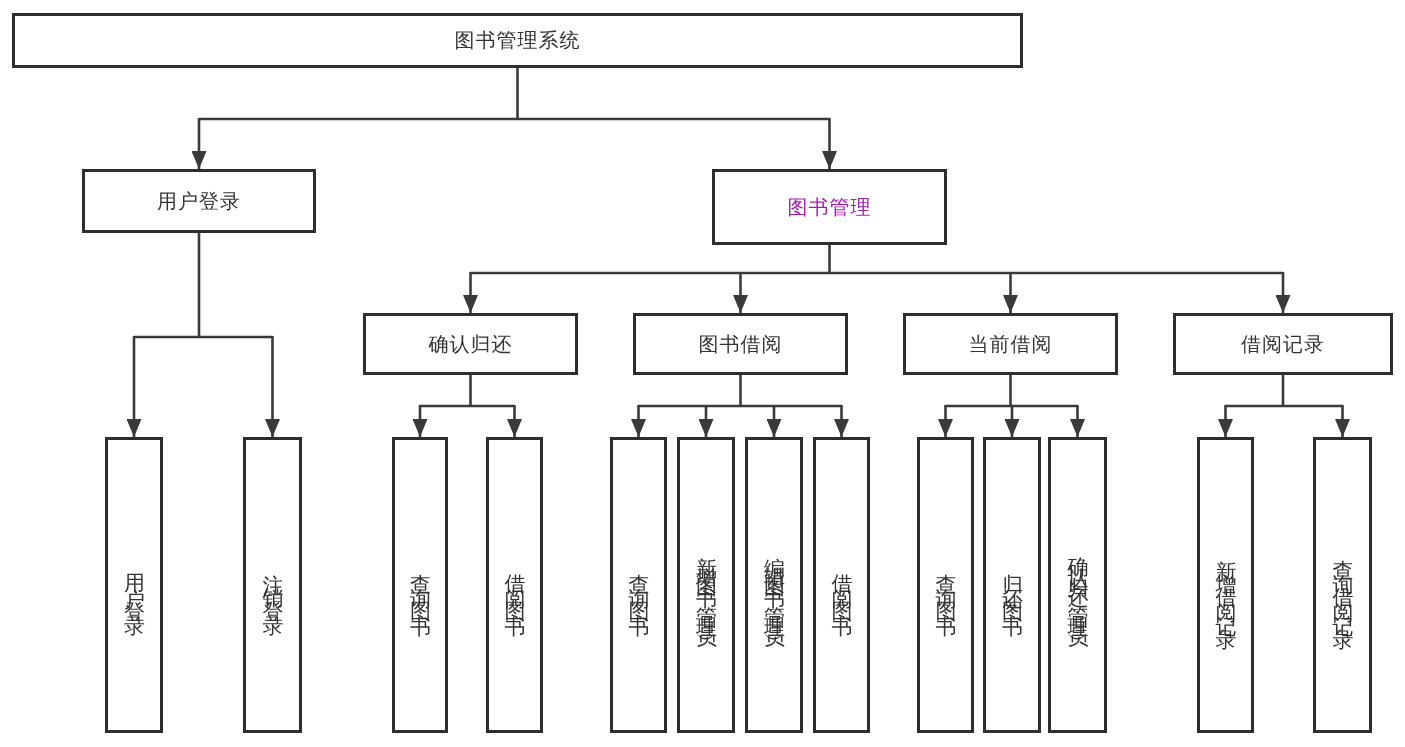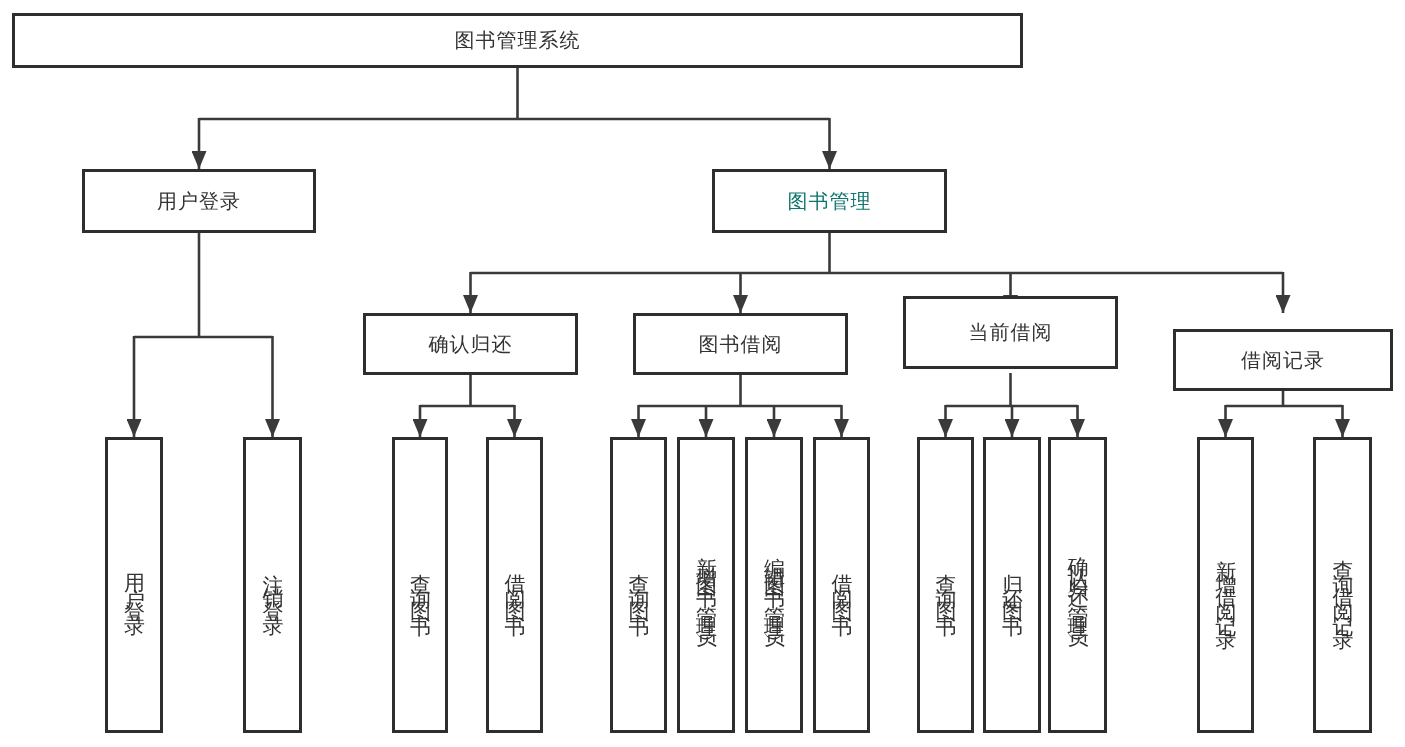--- a/index.html
+++ b/index.html
@@ -74,25 +74,25 @@
       <path d="M1012,405 V437" stroke="#3a3a3a" stroke-width="2.6" fill="none" marker-end="url(#arrow)"></path>
       <path d="M1077.5,405 V437" stroke="#3a3a3a" stroke-width="2.6" fill="none" marker-end="url(#arrow)"></path>
       <path d="M1283,373 V406" stroke="#3a3a3a" stroke-width="2.6" fill="none"></path>
       <path d="M1225.5,406 H1342.5" stroke="#3a3a3a" stroke-width="2.6" fill="none"></path>
       <path d="M1225.5,405 V437" stroke="#3a3a3a" stroke-width="2.6" fill="none" marker-end="url(#arrow)"></path>
       <path d="M1342.5,405 V437" stroke="#3a3a3a" stroke-width="2.6" fill="none" marker-end="url(#arrow)"></path>
     </svg>
   <div id="nodes">
       <div class="node h" style="left: 12px; top: 13px; width: 1011px; height: 55px; border-color: rgb(46, 46, 46); color: rgb(51, 51, 51);">图书管理系统</div>
       <div class="node h" style="left: 82px; top: 169px; width: 234px; height: 64px; border-color: rgb(46, 46, 46); color: rgb(51, 51, 51);">用户登录</div>
-      <div class="node h" style="left: 712px; top: 169px; width: 235px; height: 64px; border-color: rgb(46, 46, 46); color: #0f766e;">图书管理</div>
+      <div class="node h" style="left: 712px; top: 169px; width: 235px; height: 76px; border-color: rgb(46, 46, 46); color: #a21caf;">图书管理</div>
       <div class="node h" style="left: 363px; top: 313px; width: 215px; height: 62px; border-color: rgb(46, 46, 46); color: rgb(51, 51, 51);">确认归还</div>
       <div class="node h" style="left: 633px; top: 313px; width: 215px; height: 62px; border-color: rgb(46, 46, 46); color: rgb(51, 51, 51);">图书借阅</div>
-      <div class="node h" style="left: 903px; top: 296px; width: 215px; height: 73px; border-color: rgb(46, 46, 46); color: rgb(51, 51, 51);">当前借阅</div>
-      <div class="node h" style="left: 1173px; top: 329px; width: 220px; height: 62px; border-color: rgb(46, 46, 46); color: rgb(51, 51, 51);">借阅记录</div>
+      <div class="node h" style="left: 903px; top: 313px; width: 215px; height: 62px; border-color: rgb(46, 46, 46); color: rgb(51, 51, 51);">当前借阅</div>
+      <div class="node h" style="left: 1173px; top: 313px; width: 220px; height: 62px; border-color: rgb(46, 46, 46); color: rgb(51, 51, 51);">借阅记录</div>
       <div class="node v" style="left: 105px; top: 437px; width: 58px; height: 296px; border-color: rgb(46, 46, 46); color: rgb(51, 51, 51); letter-spacing: 14px;">用户登录</div>
       <div class="node v" style="left: 243px; top: 437px; width: 59px; height: 296px; border-color: rgb(46, 46, 46); color: rgb(51, 51, 51); letter-spacing: 14px;">注销登录</div>
       <div class="node v" style="left: 392px; top: 437px; width: 56px; height: 296px; border-color: rgb(46, 46, 46); color: rgb(51, 51, 51); letter-spacing: 14px;">查询图书</div>
       <div class="node v" style="left: 486px; top: 437px; width: 57px; height: 296px; border-color: rgb(46, 46, 46); color: rgb(51, 51, 51); letter-spacing: 14px;">借阅图书</div>
       <div class="node v" style="left: 610px; top: 437px; width: 57px; height: 296px; border-color: rgb(46, 46, 46); color: rgb(51, 51, 51); letter-spacing: 14px;">查询图书</div>
       <div class="node v" style="left: 677px; top: 437px; width: 58px; height: 296px; border-color: rgb(46, 46, 46); color: rgb(51, 51, 51); letter-spacing: 10.1111px;">新增图书（管理员）</div>
       <div class="node v" style="left: 745px; top: 437px; width: 58px; height: 296px; border-color: rgb(46, 46, 46); color: rgb(51, 51, 51); letter-spacing: 10.1111px;">编辑图书（管理员）</div>
       <div class="node v" style="left: 813px; top: 437px; width: 57px; height: 296px; border-color: rgb(46, 46, 46); color: rgb(51, 51, 51); letter-spacing: 14px;">借阅图书</div>
       <div class="node v" style="left: 917px; top: 437px; width: 57px; height: 296px; border-color: rgb(46, 46, 46); color: rgb(51, 51, 51); letter-spacing: 14px;">查询图书</div>
       <div class="node v" style="left: 983px; top: 437px; width: 58px; height: 296px; border-color: rgb(46, 46, 46); color: rgb(51, 51, 51); letter-spacing: 14px;">归还图书</div>

